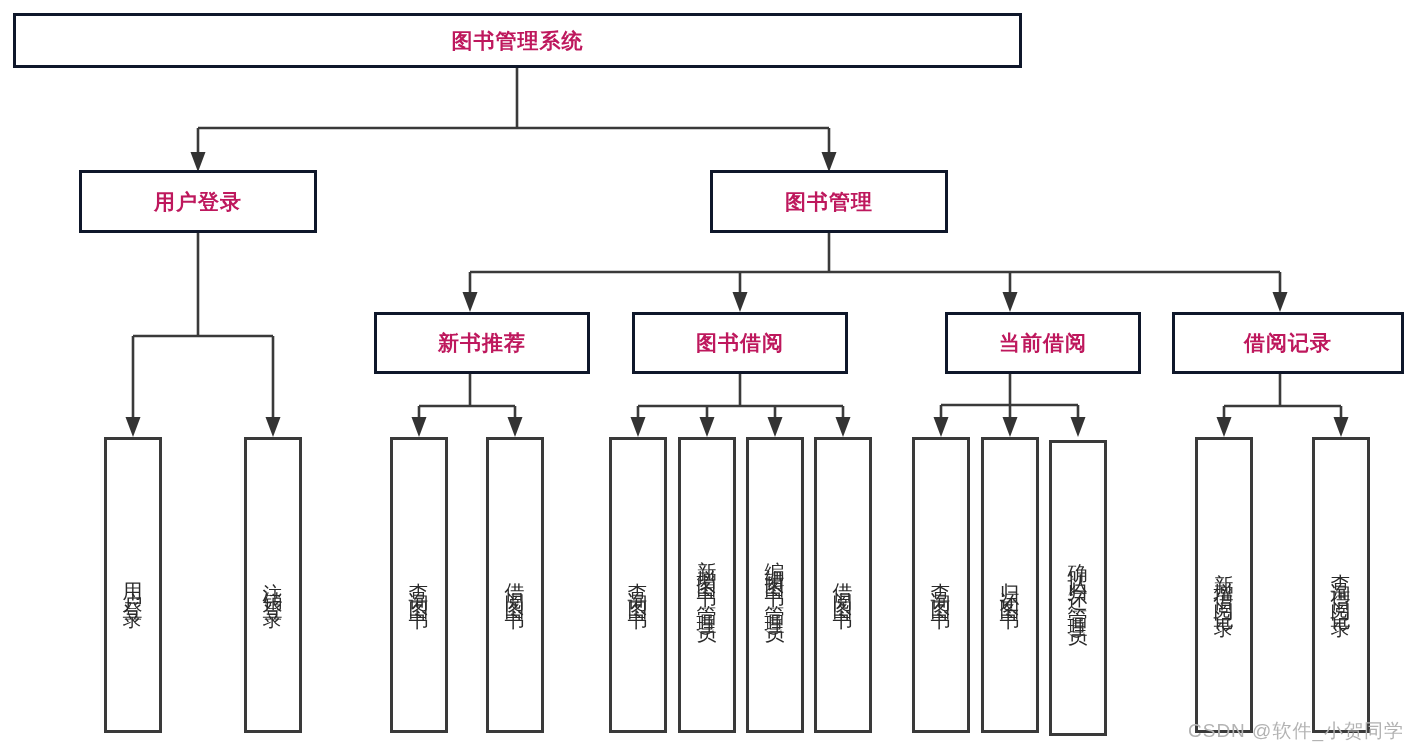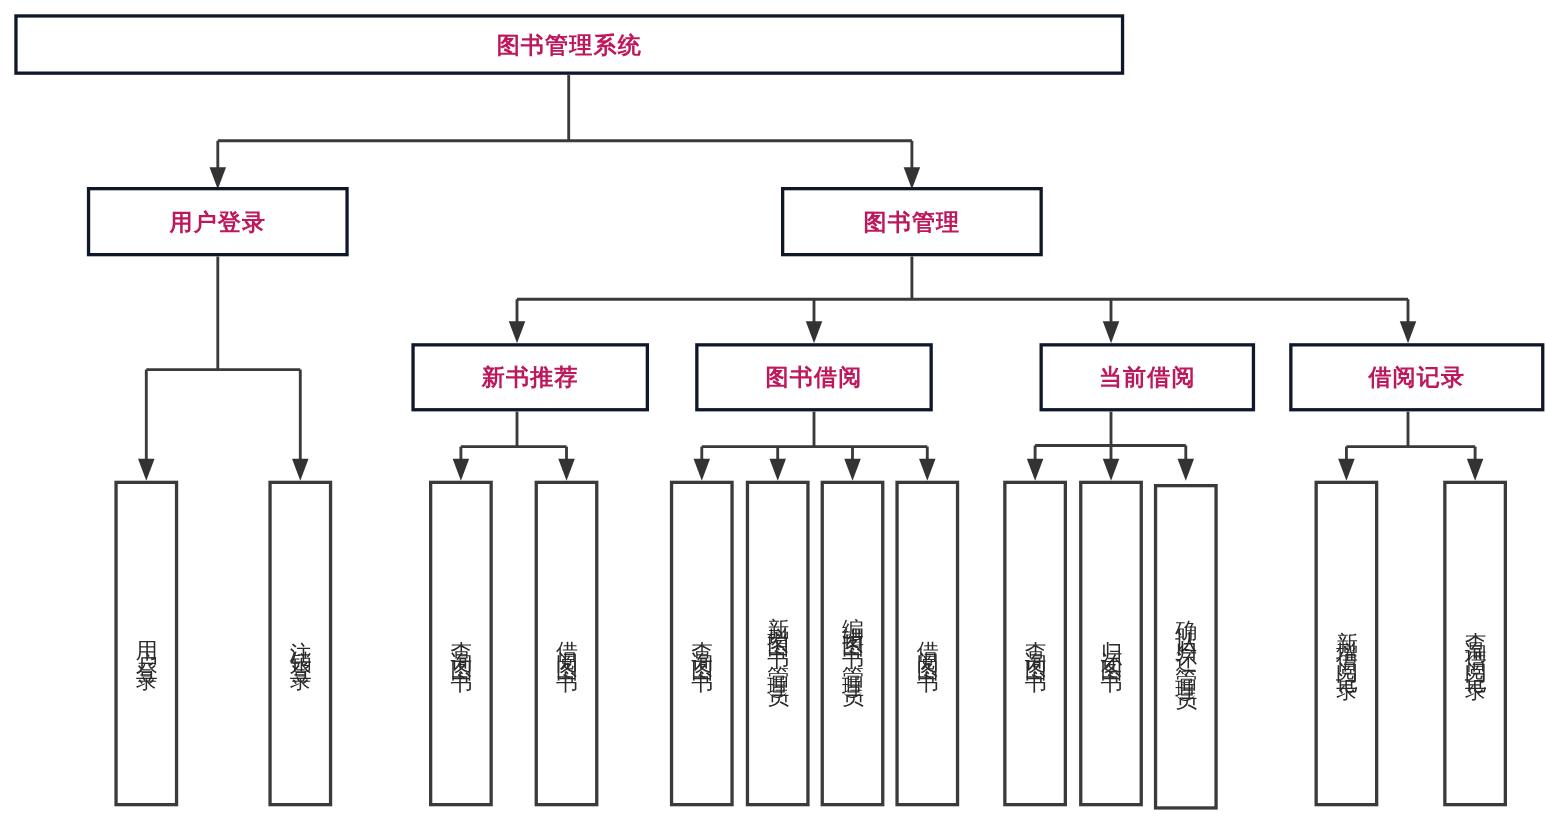--- a/index.html
+++ b/index.html
@@ -208,14 +208,15 @@
     <span class="vlabel">确认归还（管理员）</span>
   </div>
 
   <div class="leaf" style="left:1195px; top:437px;">
     <span class="vlabel">新增借阅记录</span>
   </div>
   <div class="leaf" style="left:1312px; top:437px;">
     <span class="vlabel">查询借阅记录</span>
   </div>
 
+  <div class="watermark">CSDN @软件_小贺同学</div>
 
 </div>
 
 </body></html>

